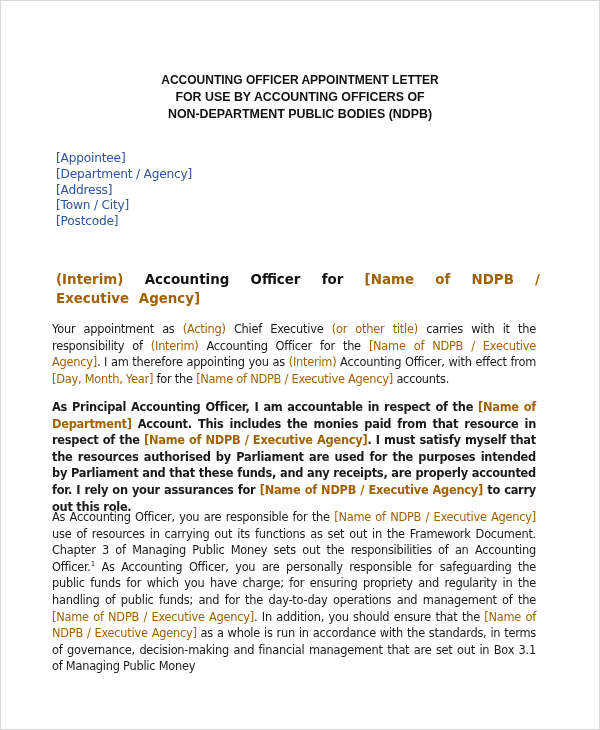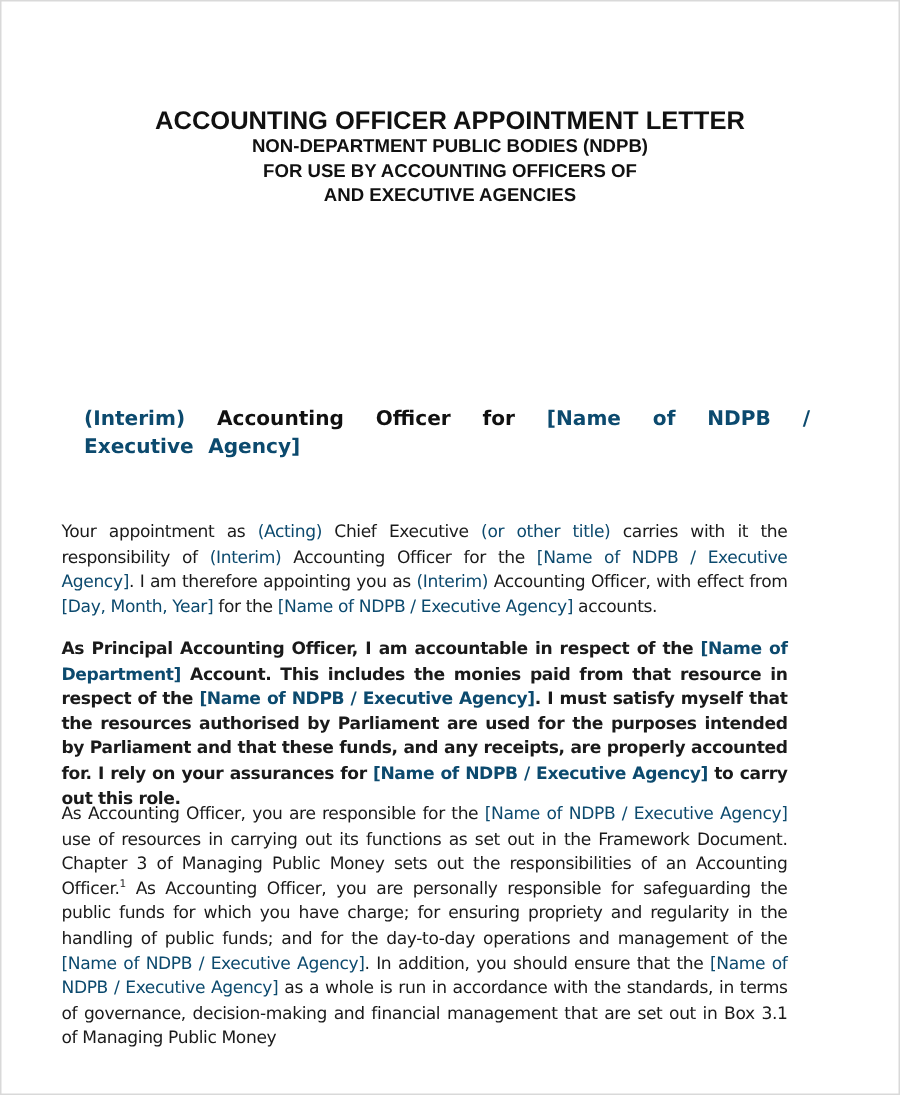--- a/index.html
+++ b/index.html
@@ -10,59 +10,65 @@
     border: 1px solid #d9d9d9;
     background: #ffffff;
     box-sizing: content-box;
   }
   .title-block {
     position: absolute; left: 0; top: 71px; width: 598px;
     text-align: center;
     font-family: "Liberation Sans", sans-serif;
     font-weight: bold; color: #111;
   }
-  .title-block .t1 { font-size: 17px; line-height: 17px; }
+  .title-block .t1 { font-size: 12px; line-height: 17px; }
   .title-block .t2 { font-size: 12.4px; line-height: 16.5px; }
   .address {
     position: absolute; left: 55px; top: 150px;
     font-family: "DejaVu Sans", sans-serif; font-size: 12.2px; line-height: 15.8px;
     color: #2e5597;
   }
   .address div { white-space: nowrap; letter-spacing: -0.2px; }
   .heading {
     position: absolute; left: 55px; top: 269px; width: 484px;
     font-family: "DejaVu Sans", sans-serif; font-weight: bold;
     font-size: 13.4px; line-height: 19px;
     color: #111; text-align: justify; text-align-last: left;
     word-spacing: 5px;
   }
   .body-text {
-    position: absolute; left: 40px; width: 484px;
+    position: absolute; left: 51px; width: 484px;
     font-family: "DejaVu Sans", sans-serif; font-size: 11.4px; line-height: 16.6px;
-    color: #1a1a1a; text-align: justify; letter-spacing: -0.25px; margin-top: 25px;
+    color: #1a1a1a; text-align: justify; letter-spacing: -0.25px;
   }
   .p1 { top: 320px; }
   .p2 { top: 398px; font-weight: bold; }
   .p3 { top: 508px; }
-  .blue { color: #0c4a6e; }
+  .blue { color: #a16207; }
   .it { }
   sup { font-size: 7px; line-height: 0; vertical-align: 5px; }
 </style>
 </head>
 <body>
 
 <div class="page">
 
   <div class="title-block">
     <div class="t1">ACCOUNTING OFFICER APPOINTMENT LETTER</div>
+    <div class="t2">FOR USE BY ACCOUNTING OFFICERS OF</div>
     <div class="t2">NON-DEPARTMENT PUBLIC BODIES (NDPB)</div>
-    <div class="t2">FOR USE BY ACCOUNTING OFFICERS OF</div>
-    <div class="t2">AND EXECUTIVE AGENCIES</div>
   </div>
 
+  <div class="address">
+    <div>[Appointee]</div>
+    <div>[Department / Agency]</div>
+    <div>[Address]</div>
+    <div>[Town / City]</div>
+    <div>[Postcode]</div>
+  </div>
 
   <div class="heading"><span class="blue">(Interim)</span><span> Accounting Officer for </span><span class="blue">[Name of NDPB / Executive Agency]</span></div>
 
   <div class="body-text p1"><span>Your appointment as </span><span class="blue">(Acting)</span><span> Chief Executive </span><span class="blue">(or other title)</span><span> carries with it the responsibility of </span><span class="blue">(Interim)</span><span> Accounting Officer for the </span><span class="blue">[Name of NDPB / Executive Agency]</span><span>. I am therefore appointing you as </span><span class="blue">(Interim)</span><span> Accounting Officer, with effect from </span><span class="blue">[Day, Month, Year]</span><span> for the </span><span class="blue">[Name of NDPB / Executive Agency]</span><span> accounts.</span></div>
 
   <div class="body-text p2"><span>As Principal Accounting Officer, I am accountable in respect of the </span><span class="blue">[Name of Department]</span><span> Account. This includes the monies paid from that resource in respect of the </span><span class="blue">[Name of NDPB / Executive Agency]</span><span>. I must satisfy myself that the resources authorised by Parliament are used for the purposes intended by Parliament and that these funds, and any receipts, are properly accounted for.  I rely on your assurances for </span><span class="blue">[Name of NDPB / Executive Agency]</span><span> to carry out this role.</span></div>
 
   <div class="body-text p3"><span>As Accounting Officer, you are responsible for the </span><span class="blue">[Name of NDPB / Executive Agency]</span><span> use of resources in carrying out its functions as set out in the Framework Document. Chapter 3 of </span><span class="it">Managing Public Money</span><span> sets out the responsibilities of an Accounting Officer.</span><sup>1</sup><span> As Accounting Officer, you are personally responsible for safeguarding the public funds for which you have charge; for ensuring propriety and regularity in the handling of public funds; and for the day-to-day operations and management of the </span><span class="blue">[Name of NDPB / Executive Agency]</span><span>. In addition, you should ensure that the </span><span class="blue">[Name of NDPB / Executive Agency]</span><span> as a whole is run in accordance with the standards, in terms of governance, decision-making and financial management that are set out in Box 3.1 of </span><span class="it">Managing Public Money</span></div>
 
 </div>

